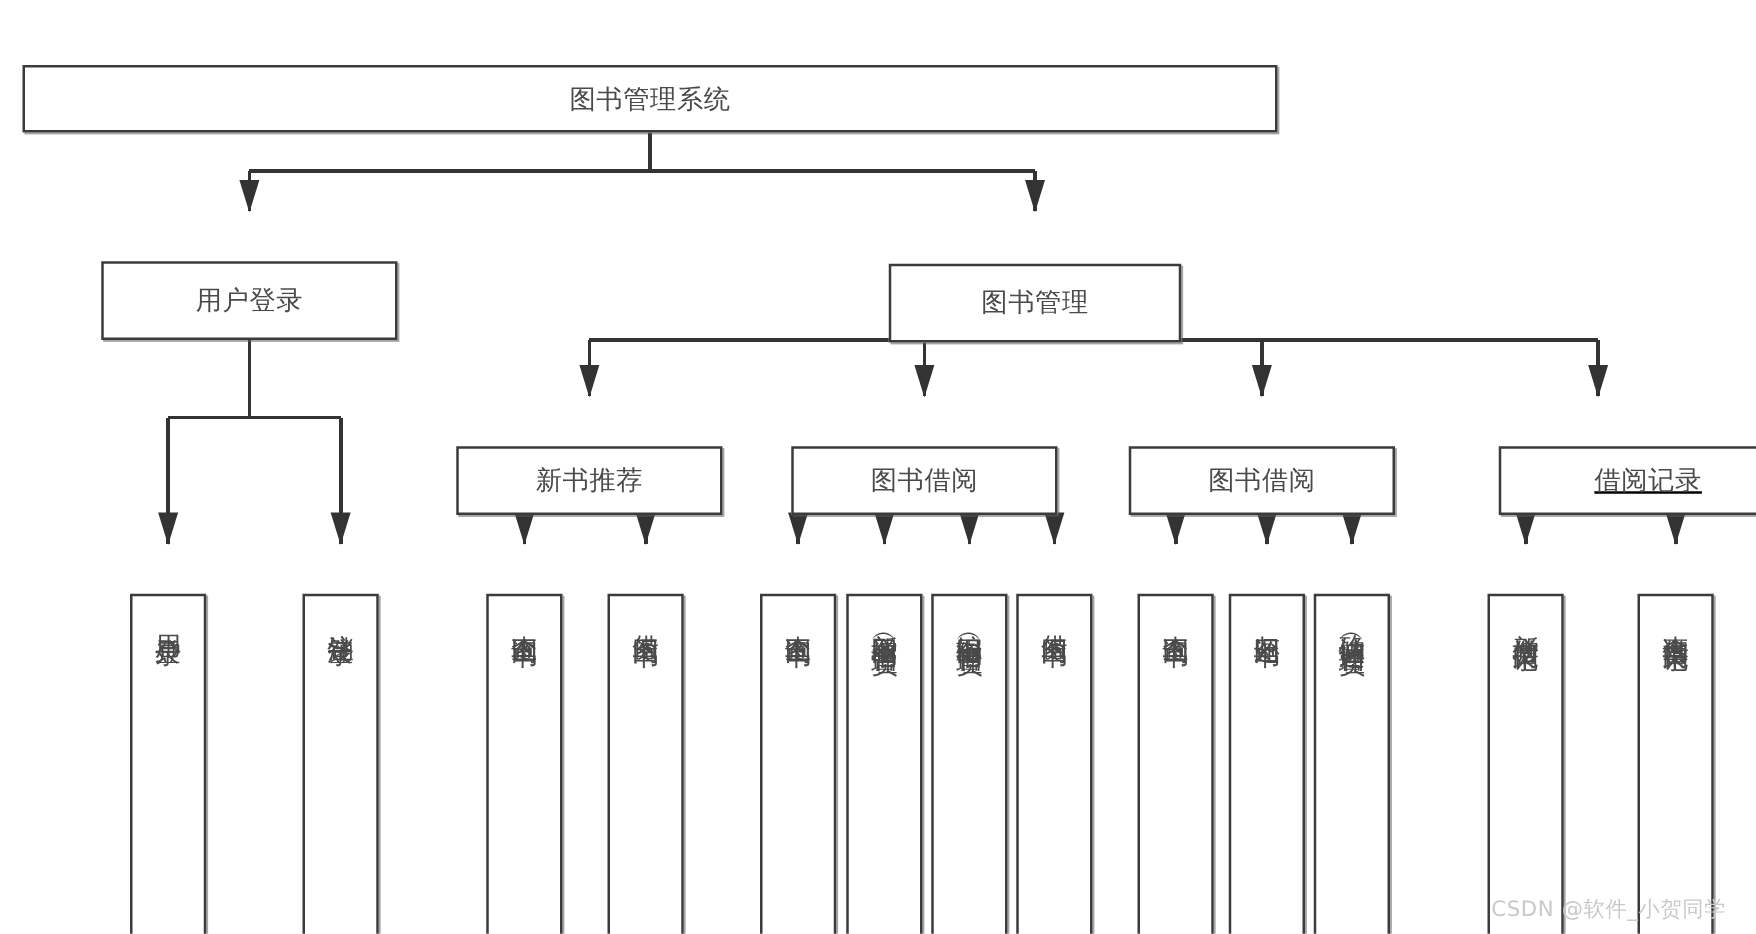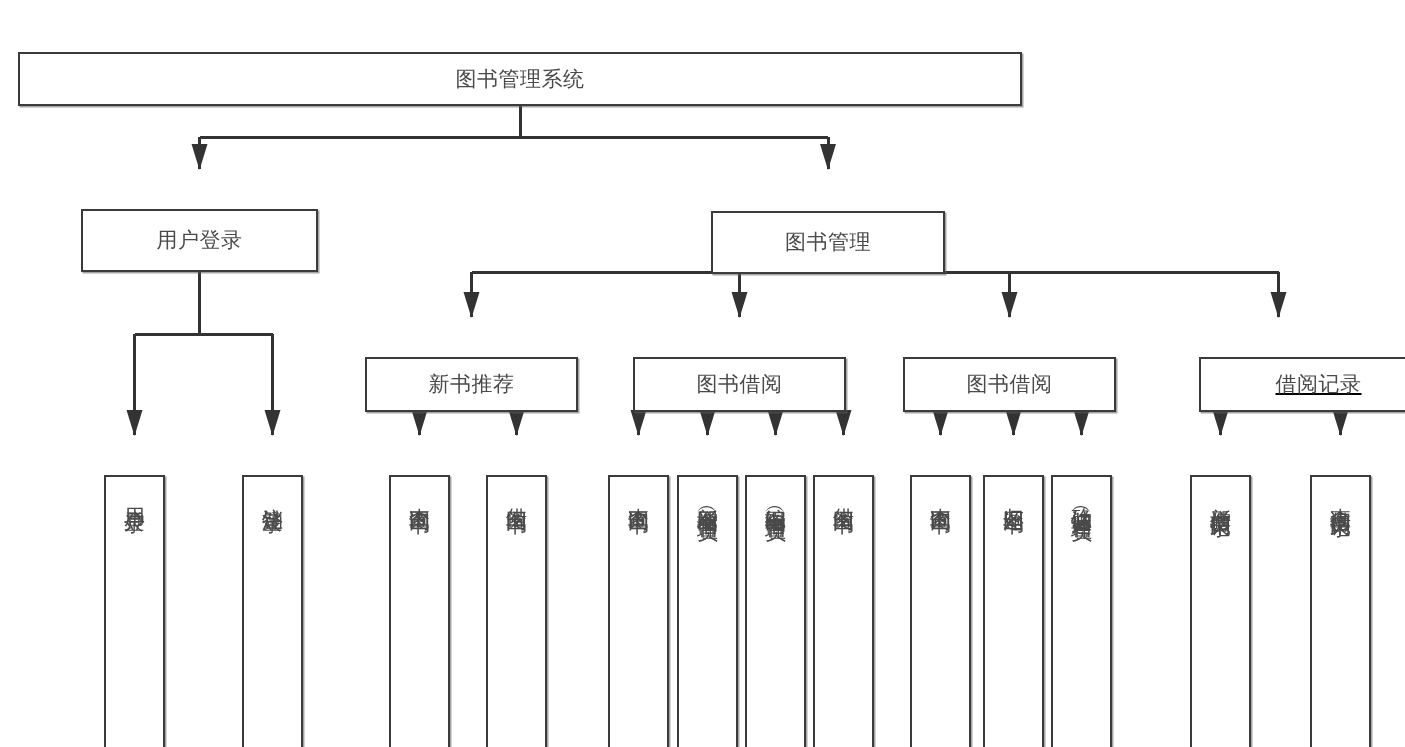--- a/index.html
+++ b/index.html
@@ -157,13 +157,14 @@
       <div class="node vertical" style="left: 1051px; top: 436px; width: 61px; height: 298px;">
         <span class="node-label">确认归还（管理员）</span>
       </div>
       <div class="node vertical" style="left: 1190px; top: 436px; width: 61px; height: 298px;">
         <span class="node-label">新增借阅记录</span>
       </div>
       <div class="node vertical" style="left: 1310px; top: 436px; width: 61px; height: 298px;">
         <span class="node-label">查询借阅记录</span>
       </div>
     </div>
+  <div class="watermark" style="left: 1193px; top: 716px; color: rgb(201, 201, 201);">CSDN @软件_小贺同学</div>
 </div>
 
 </body></html>

